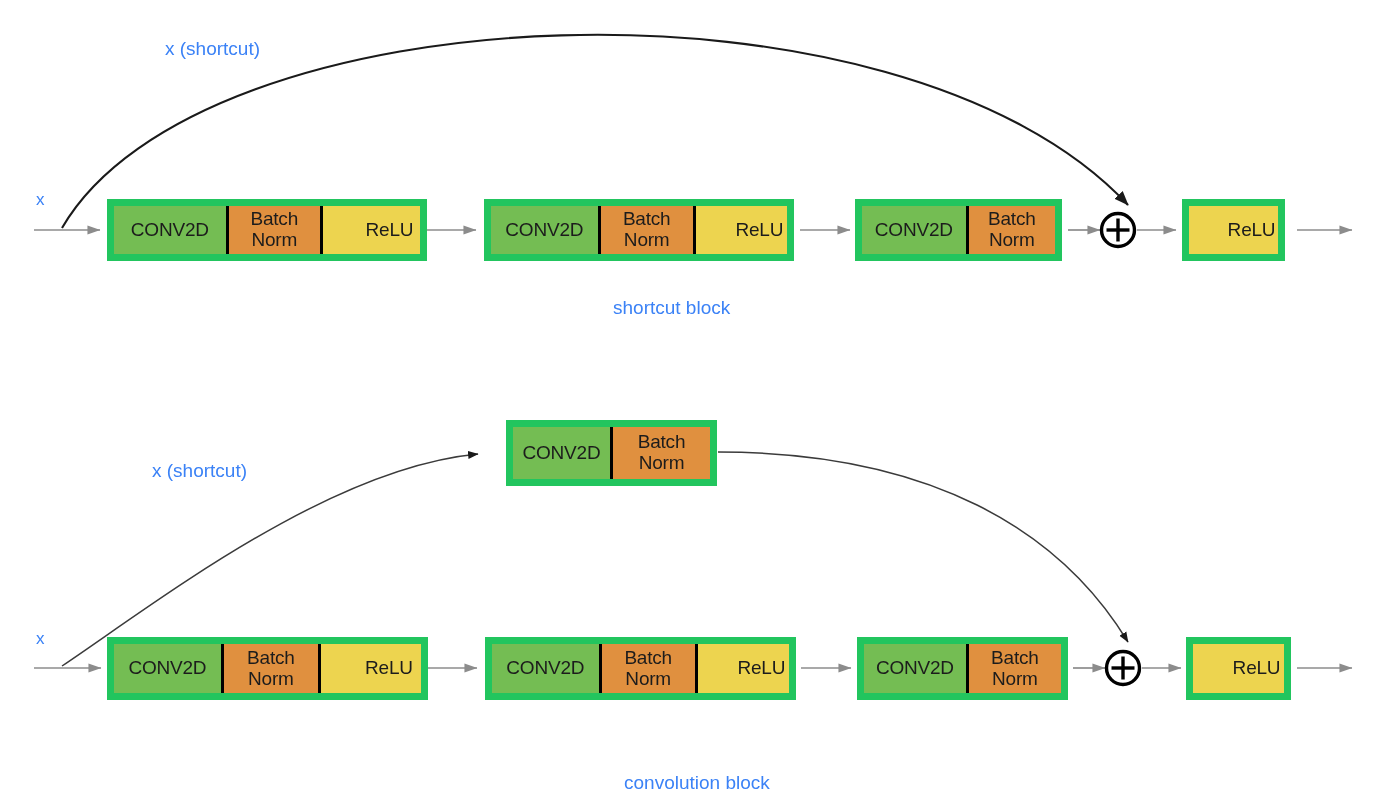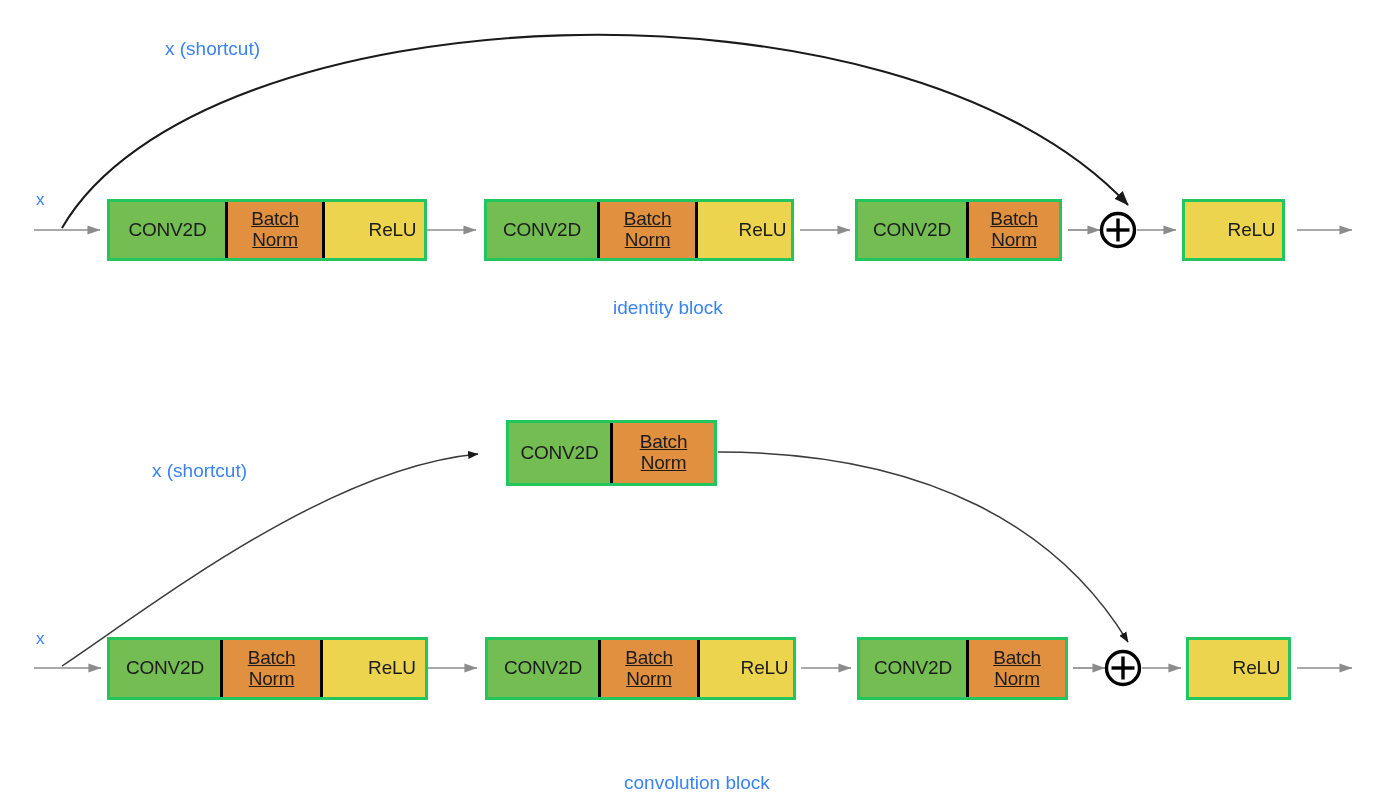--- a/index.html
+++ b/index.html
@@ -25,38 +25,38 @@
     width: 1374px;
     height: 808px;
     pointer-events: none;
   }
 
   
   .block {
     position: absolute;
     display: flex;
     box-sizing: border-box;
-    border: 3px solid #22c55e;
+    border: 7px solid #22c55e;
     background: #be185d;
   }
   .cell {
     box-sizing: border-box;
     display: flex;
     align-items: center;
     justify-content: center;
     text-align: center;
     font-family: "Liberation Sans", sans-serif;
     font-size: 19px;
     line-height: 1.08;
     color: #1c1c1c;
     letter-spacing: -0.2px;
   }
   .cell + .cell { border-left: 3px solid #000000; }
   .cell.green  { background: #74bd53; }
-  .cell.orange { background: #e0903f; text-decoration: underline; }
+  .cell.orange { background: #e0903f; }
   .cell.yellow { background: #edd44f; padding-left: 36px; }
   .cell .two-line { display: block; }
 
   
   .label {
     position: absolute;
     font-family: "Liberation Sans", sans-serif;
     color: #3b82f6;
     white-space: nowrap;
   }
@@ -183,21 +183,21 @@
       </span>
     </div>
   </div>
 
   <div class="block" style="left:1182px; top:199px; width:103px; height:62px;">
     <div class="cell yellow" style="width:100%;">ReLU</div>
   </div>
 
   <div class="label xmark" style="left:36px; top:190px;">x</div>
   <div class="label shortcut" style="left:165px; top:38px;">x (shortcut)</div>
-  <div class="label caption" style="left:613px; top:297px;">identity block</div>
+  <div class="label caption" style="left:613px; top:297px;">shortcut block</div>
 
   <div class="block" style="left:506px; top:420px; width:211px; height:66px;">
     <div class="cell green" style="width:101px;">CONV2D</div>
     <div class="cell orange" style="width:104px;">
       <span>
         <span class="two-line">Batch</span>
         <span class="two-line">Norm</span>
       </span>
     </div>
   </div>

